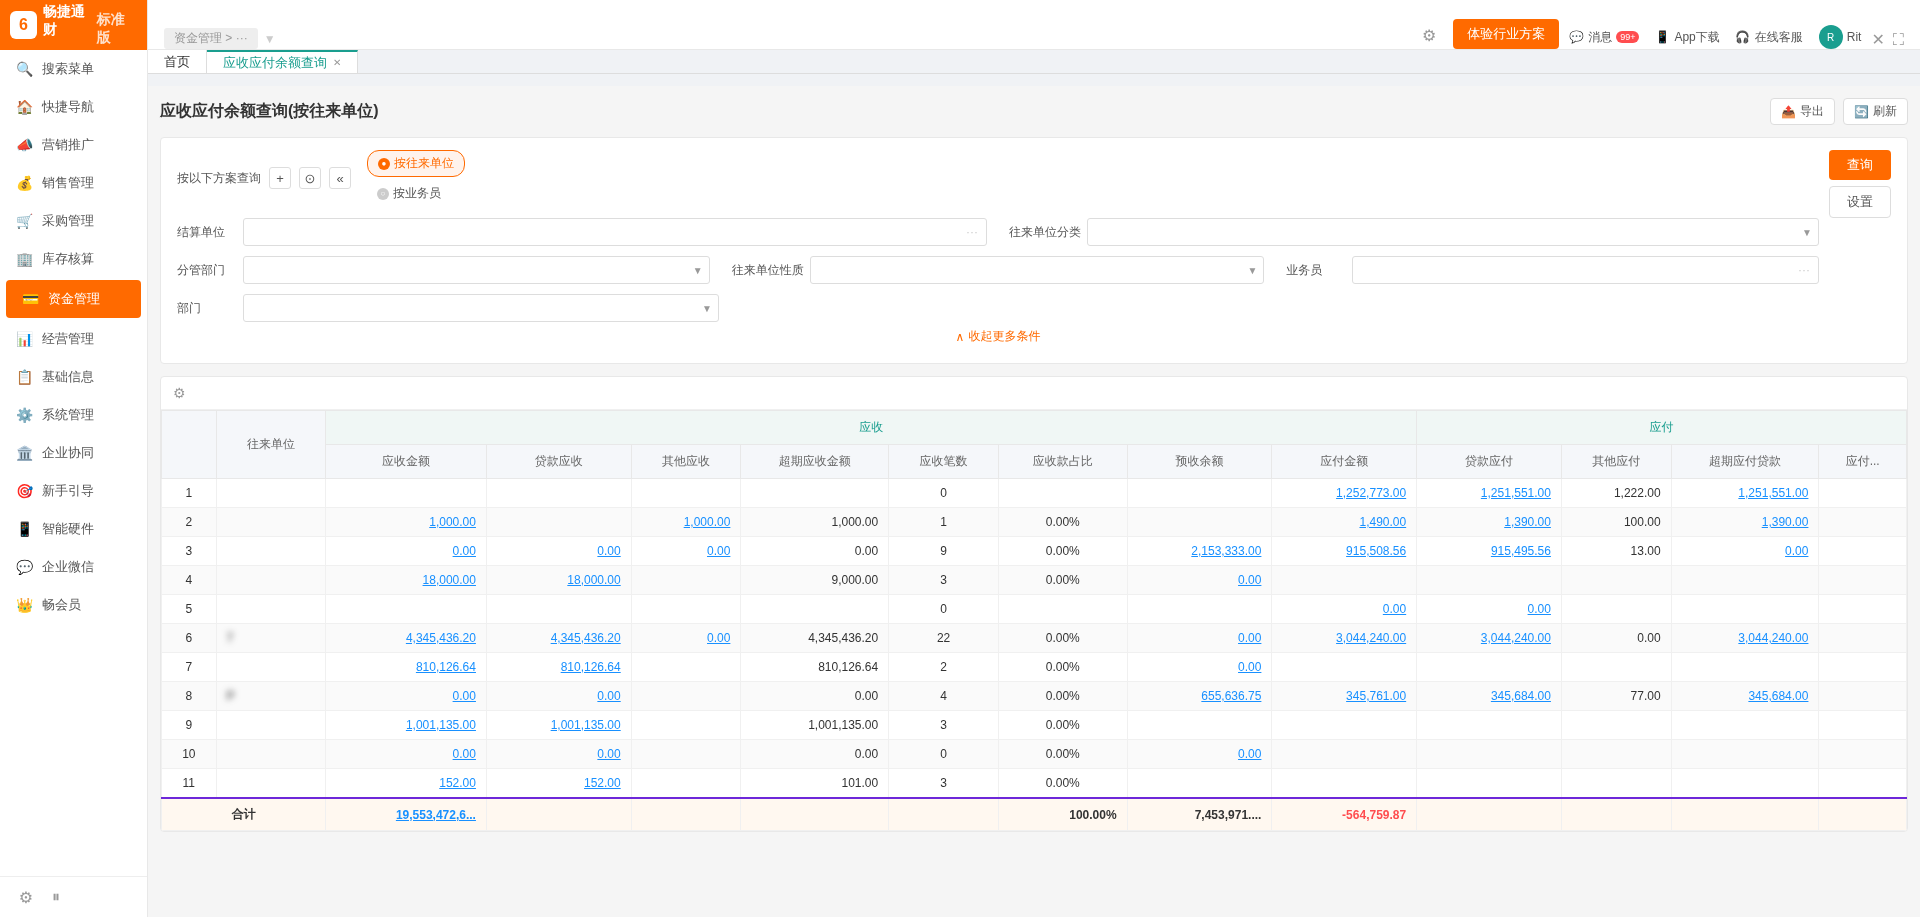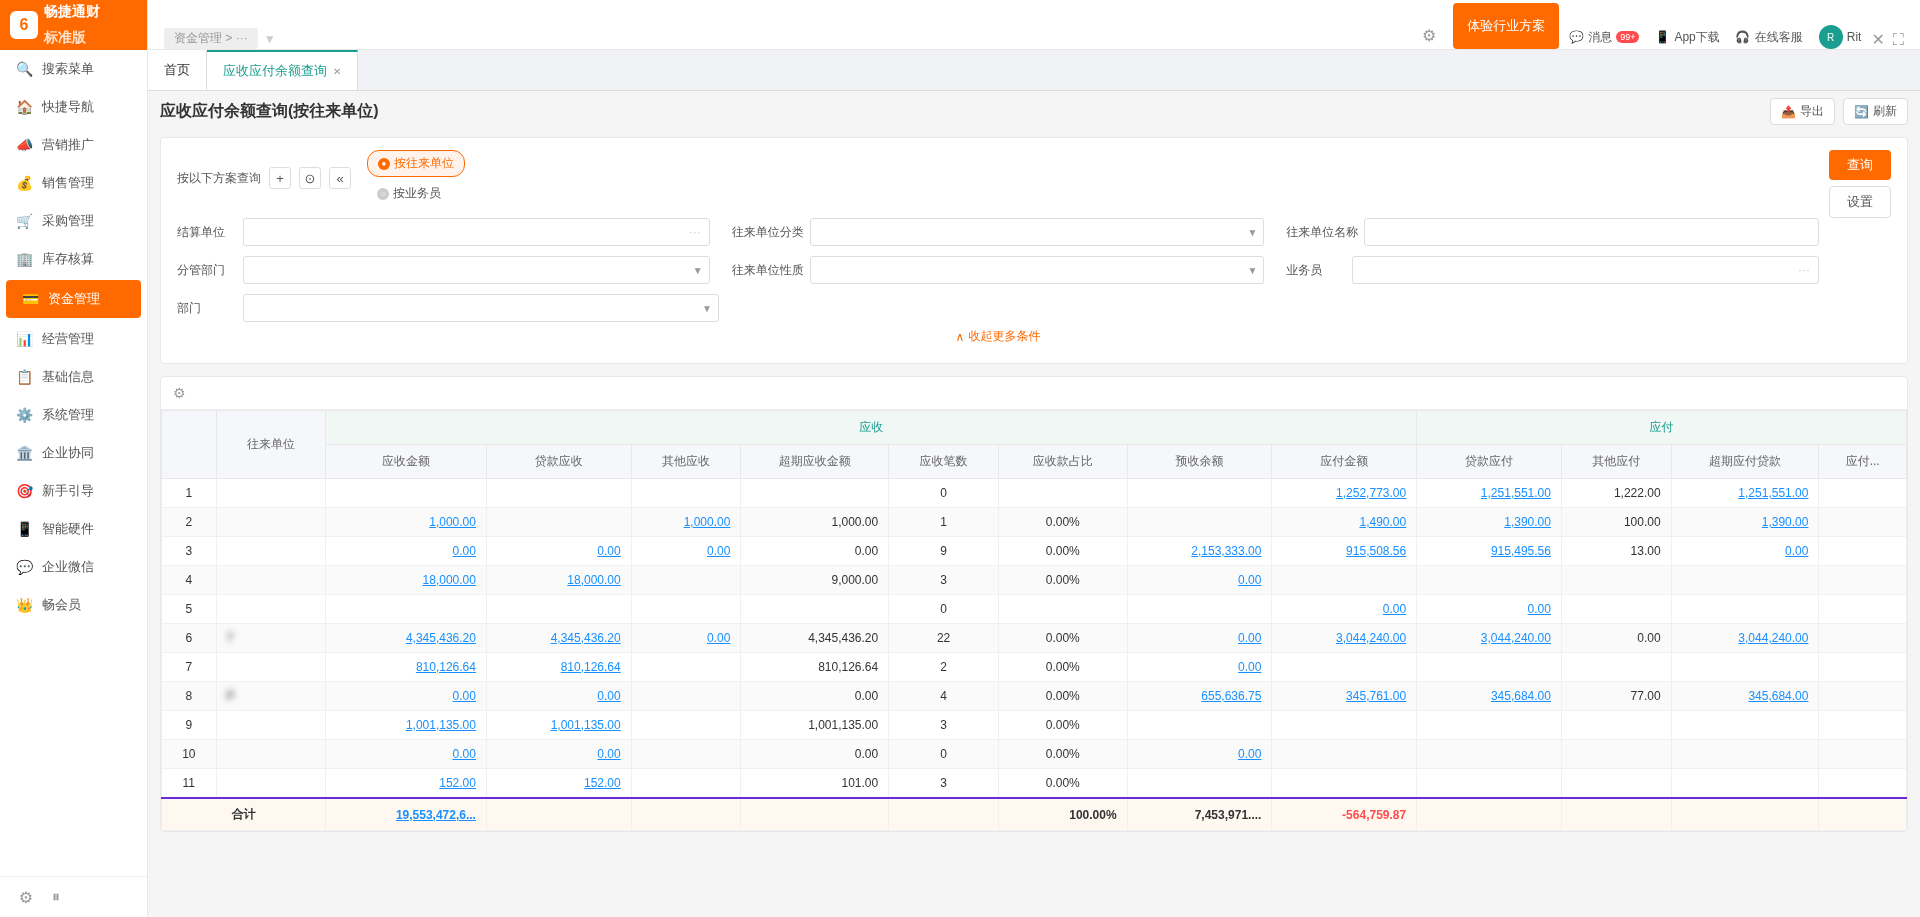--- a/index.html
+++ b/index.html
@@ -8,21 +8,21 @@
     
     .sidebar {
       position: fixed; left: 0; top: 0; width: 148px; height: 100vh;
       background: #fff; border-right: 1px solid #e8e8e8; display: flex; flex-direction: column;
     }
     .sidebar-logo {
       height: 50px; background: #ff6a00; display: flex; align-items: center; padding: 0 10px; color: #fff; font-size: 14px; font-weight: bold;
     }
     .sidebar-logo-icon { width: 28px; height: 28px; background: #fff; border-radius: 6px; display: flex; align-items: center; justify-content: center; margin-right: 6px; }
     .sidebar-logo-icon span { color: #ff6a00; font-size: 16px; font-weight: bold; }
-    .sidebar-logo-text { display: flex; flex-direction: column; }
+    .sidebar-logo-text { display: flex; flex-direction: row; }
 
     .sidebar-item {
       display: flex; align-items: center; padding: 10px 16px; cursor: pointer; color: #555; font-size: 13px;
     }
     .sidebar-item.active { background: #ff6a00; color: #fff; border-radius: 4px; margin: 2px 6px; }
     .sidebar-item-icon { width: 18px; height: 18px; margin-right: 8px; display: flex; align-items: center; justify-content: center; font-size: 14px; }
 
     .sidebar-bottom {
       margin-top: auto; border-top: 1px solid #eee; display: flex; align-items: center; padding: 10px 16px; gap: 10px;
     }
@@ -30,29 +30,29 @@
 
     
     .topbar {
       position: fixed; left: 148px; right: 0; top: 0; height: 50px; background: #fff; border-bottom: 1px solid #e8e8e8;
       display: flex; align-items: flex-end; padding: 0 16px; gap: 10px; z-index: 100;
     }
     .topbar-breadcrumb { display: flex; align-items: center; gap: 6px; flex: 1; }
     .topbar-chevron { color: #ccc; }
     .topbar-gear { width: 28px; height: 28px; display: flex; align-items: center; justify-content: center; cursor: pointer; color: #999; font-size: 16px; }
     .topbar-solution-btn {
-      background: #ff6a00; color: #fff; border: none; padding: 14px 14px; border-radius: 4px; cursor: pointer; font-size: 13px;
+      background: #ff6a00; color: #fff; border: none; padding: 6px 14px; border-radius: 4px; cursor: pointer; font-size: 13px;
     }
     .topbar-right { display: flex; align-items: center; gap: 16px; }
     .topbar-right-item { display: flex; align-items: center; gap: 4px; color: #555; cursor: pointer; font-size: 12px; }
     .topbar-badge { background: #ff4d4f; color: #fff; font-size: 9px; padding: 1px 4px; border-radius: 8px; }
 
     
     .tabbar {
-      position: fixed; left: 148px; right: 0; top: 50px; height: 41px; background: #f0f2f5; border-bottom: 1px solid #ddd;
+      position: fixed; left: 148px; right: 0; top: 50px; height: 24px; background: #f0f2f5; border-bottom: 1px solid #ddd;
       display: flex; align-items: stretch; z-index: 99;
     }
     .tab {
       display: flex; align-items: center; padding: 0 16px; cursor: pointer; font-size: 13px; color: #555; border-right: 1px solid #ddd; background: #e8e8e8;
     }
     .tab.active { background: #fff; color: #1a9e8f; border-bottom: none; border-top: 2px solid #1a9e8f; }
     .tab-close { margin-left: 6px; color: #999; font-size: 10px; }
     .tab-home { background: #fff; color: #333; }
 
     
@@ -317,24 +317,20 @@
                 <div class="filter-input" style="display:flex;align-items:center;justify-content:flex-end;">
                   <span class="filter-dots">···</span>
                 </div>
               </div>
               <div class="filter-field">
                 <span class="filter-field-label">往来单位分类</span>
                 <div class="filter-select">
                   <span></span>
                   <span class="filter-select-arrow">▼</span>
                 </div>
-              </div>
-              <div class="filter-field">
-                <span class="filter-field-label">往来单位名称</span>
-                <input class="filter-input" type="text" style="">
               </div>
             </div>
 
             <div class="filter-row">
               <div class="filter-field">
                 <span class="filter-field-label">分管部门</span>
                 <div class="filter-select">
                   <span></span>
                   <span class="filter-select-arrow">▼</span>
                 </div>

